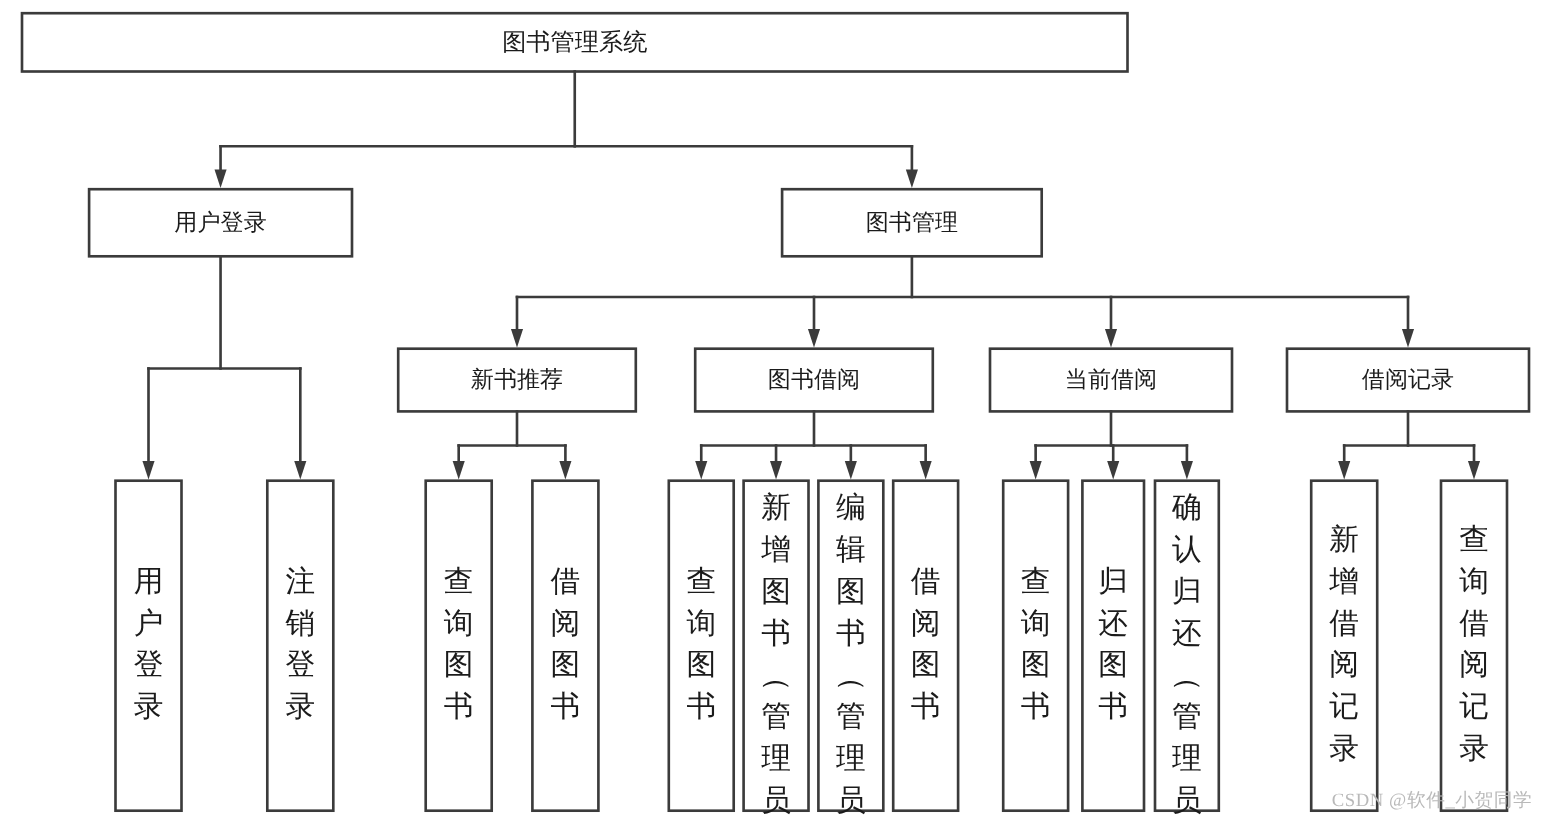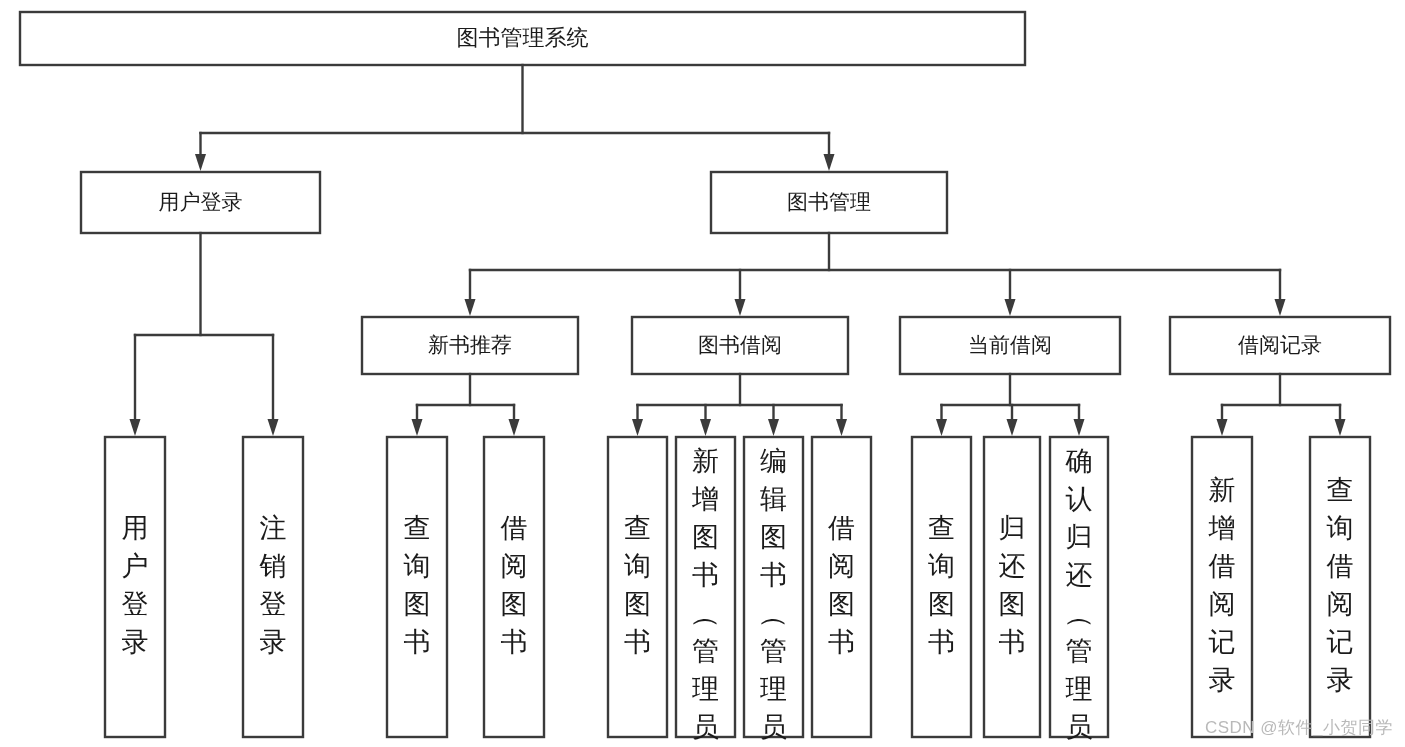--- a/index.html
+++ b/index.html
@@ -50,21 +50,21 @@
     fill: #1b1b1b;
     font-family: "Liberation Sans", "DejaVu Sans", sans-serif;
     font-size: 27px;
     text-anchor: middle;
     dominant-baseline: middle;
   }
   .watermark-text {
     position: absolute;
     right: 12px;
     bottom: 8px;
-    font-family: Liberation Sans, sans-serif;
+    font-family: Liberation Serif, serif;
     font-size: 17px;
     color: #b9b9b9;
     white-space: nowrap;
     letter-spacing: 0.5px;
   }
 </style>
 </head>
 <body>
 
 <div id="diagram-root">

